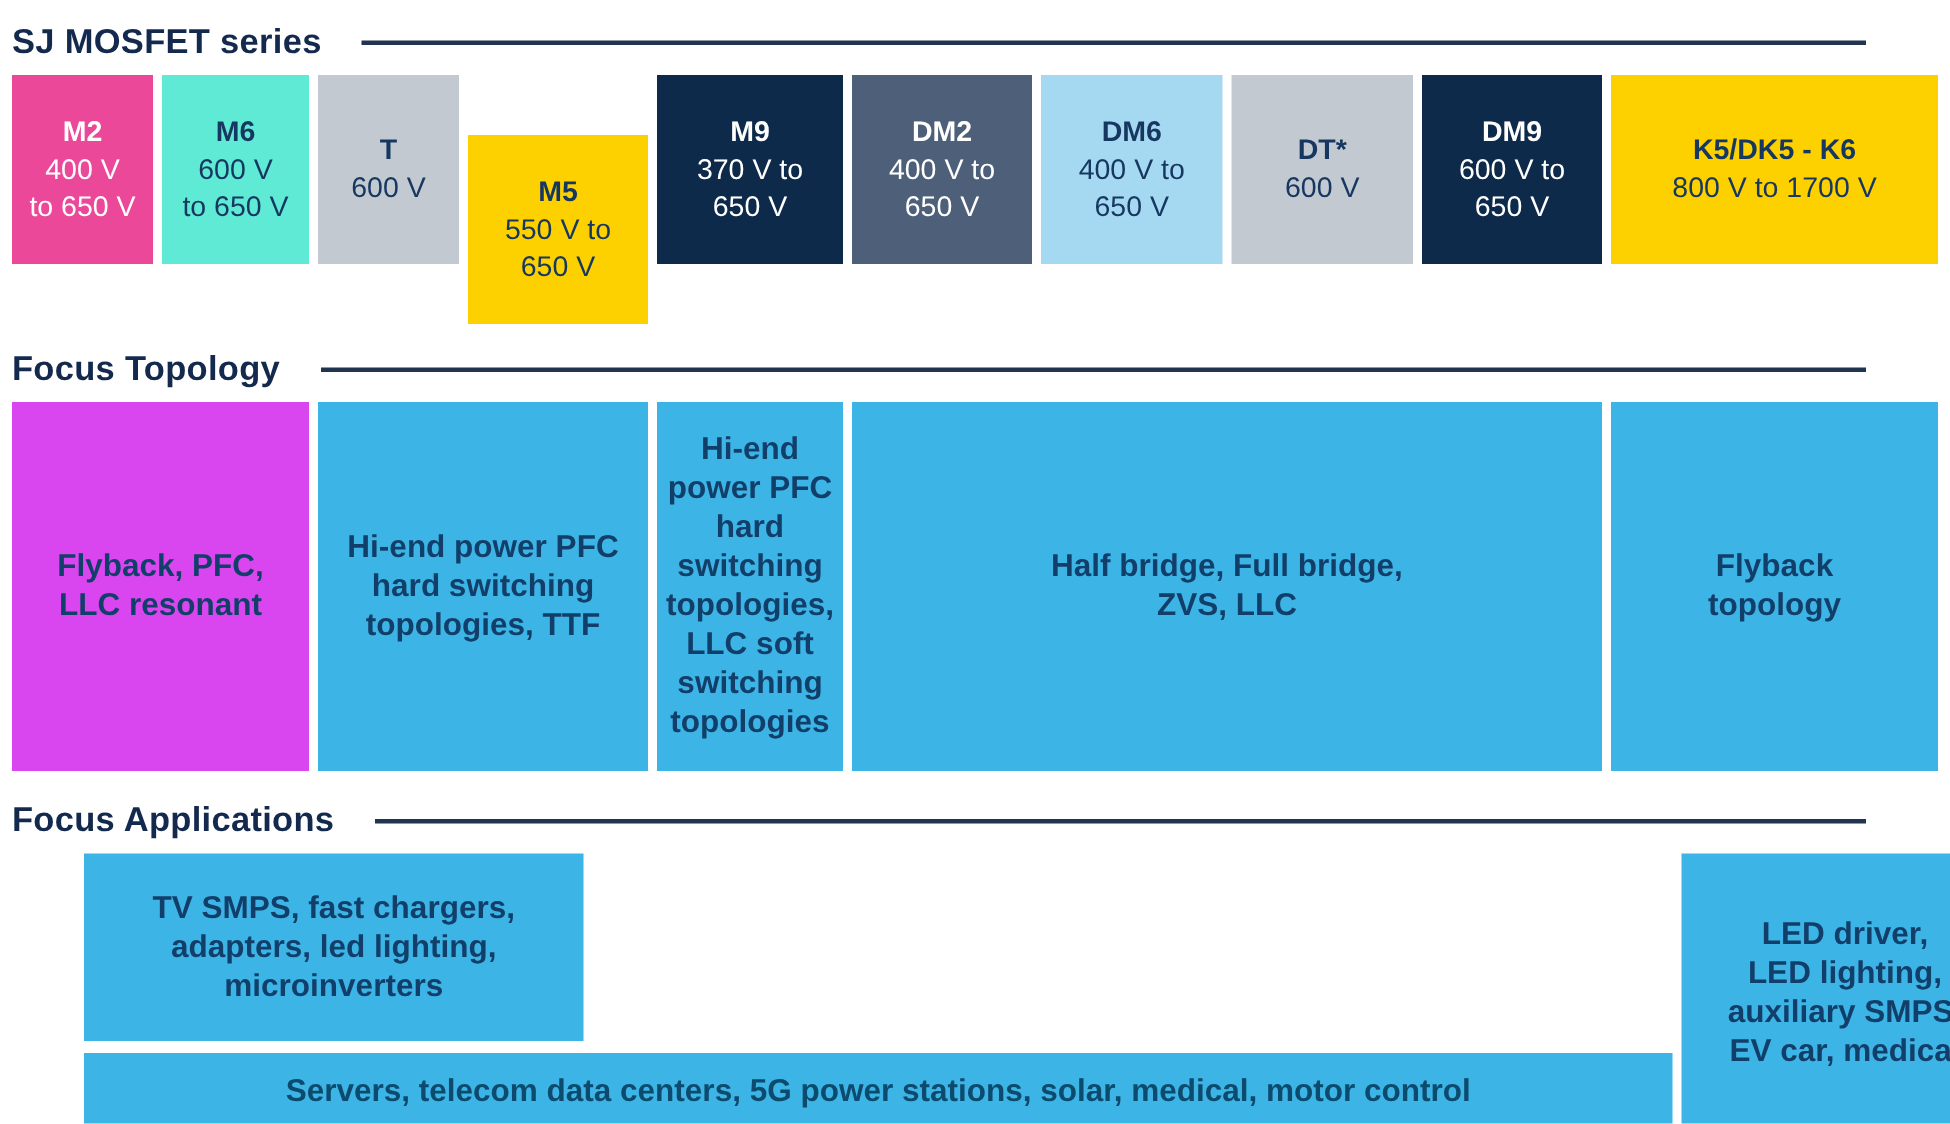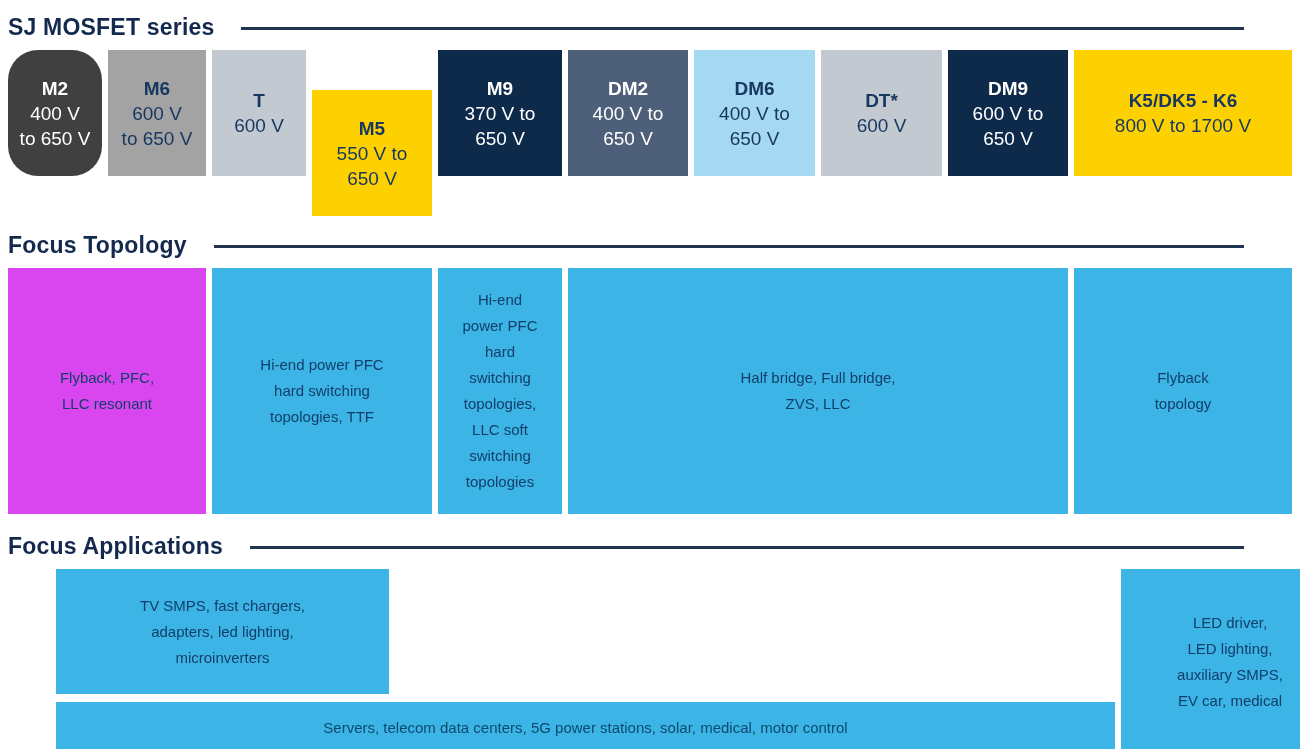--- a/index.html
+++ b/index.html
@@ -33,21 +33,21 @@
   
   .topo-grid {
     display: grid;
     grid-template-columns: 94px 98px 94px 120px 124px 120px 121px 121px 120px 218px;
     column-gap: 6px;
     margin-bottom: 18px;
   }
   .cbox {
     display: flex; align-items: center; justify-content: center;
     text-align: center; white-space: pre-line;
-    font-size: 15px; line-height: 26px;
+    font-size: 21px; line-height: 26px; font-weight: bold;
   }
   .topo-grid .cbox { height: 246px; }
   .t1 { grid-column: 1 / 3; }
   .t2 { grid-column: 3 / 5; }
   .t3 { grid-column: 5 / 6; }
   .t4 { grid-column: 6 / 10; }
   .t5 { grid-column: 10 / 11; }
 
   
   .apps-grid {
@@ -69,26 +69,26 @@
 <body>
 
 <div class="page">
 
   <div class="sec-head">
     <div class="sec-title">SJ MOSFET series</div>
     <div class="sec-line"></div>
   </div>
 
   <div class="series-grid">
-    <div class="sbox" style="background: #404040; color: rgb(255, 255, 255); border-radius: 30px;">
+    <div class="sbox" style="background: #ec4899; color: rgb(255, 255, 255);">
       <div class="nm">M2</div>
       <div class="vv">400 V
 to 650 V</div>
     </div>
-    <div class="sbox" style="background: #a3a3a3; color: rgb(22, 55, 95);">
+    <div class="sbox" style="background: #5eead4; color: rgb(22, 55, 95);">
       <div class="nm">M6</div>
       <div class="vv">600 V
 to 650 V</div>
     </div>
     <div class="sbox" style="background: rgb(195, 201, 209); color: rgb(22, 55, 95);">
       <div class="nm">T</div>
       <div class="vv">600 V</div>
     </div>
     <div class="sbox" style="background: rgb(253, 209, 0); color: rgb(22, 55, 95); margin-top: 40px;">
       <div class="nm">M5</div>

